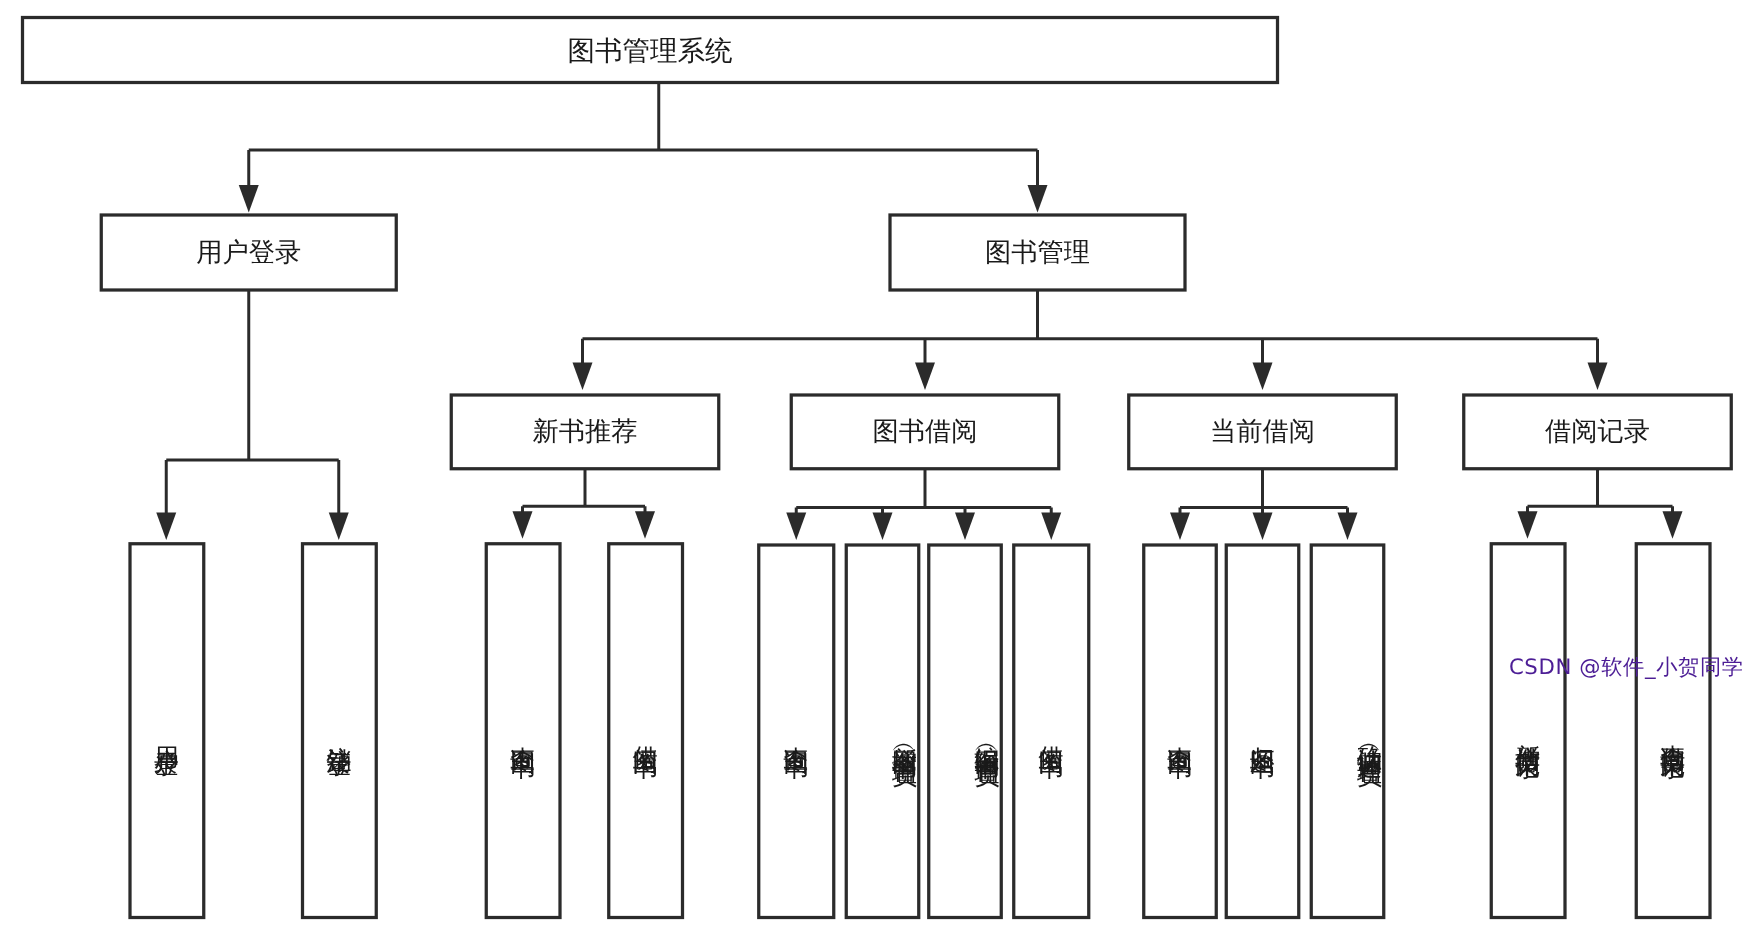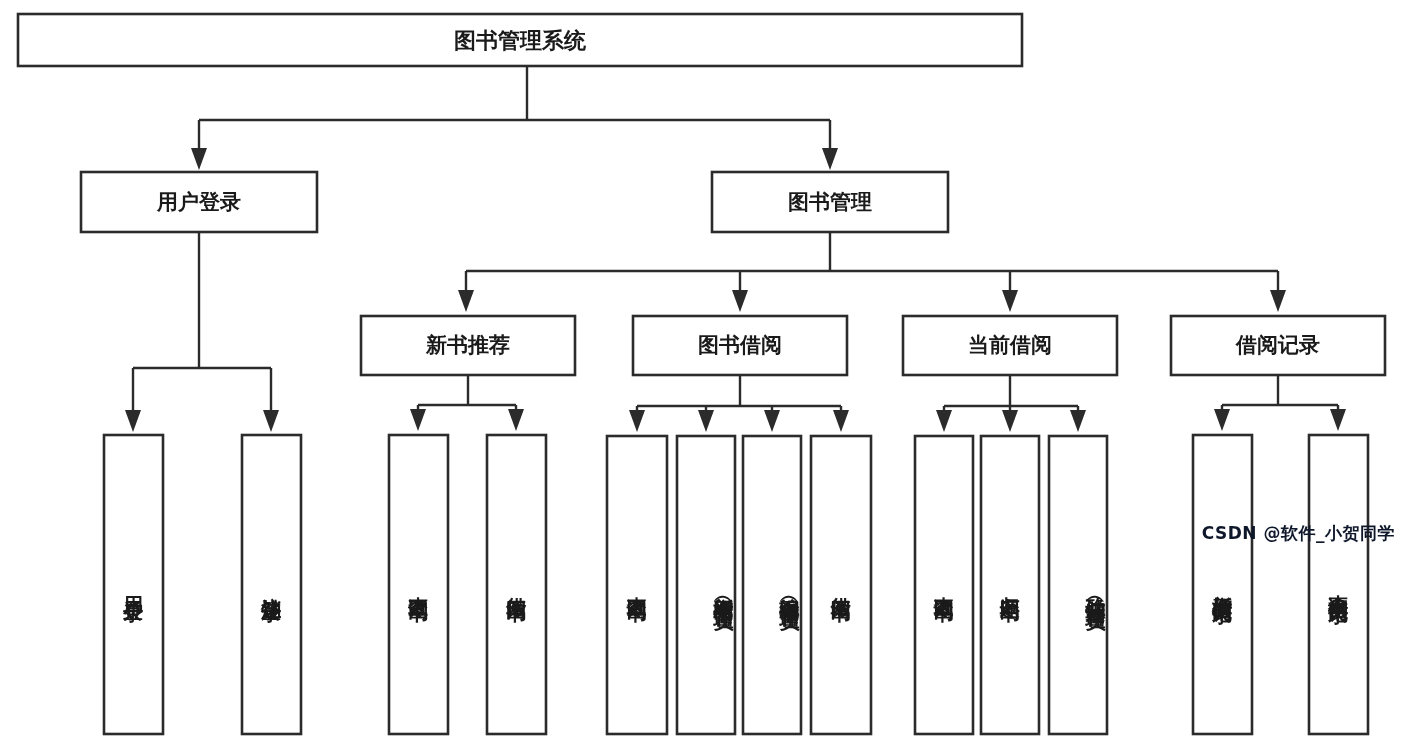--- a/index.html
+++ b/index.html
@@ -12,21 +12,20 @@
     width: 1405px;
     height: 747px;
     font-family: "DejaVu Sans", "Liberation Sans", sans-serif;
     overflow: hidden;
   }
   #diagram-root {
     position: relative;
     width: 1405px;
     height: 549px;
     background: #ffffff;
-    font-weight: bold;
   }
   svg#diagram-canvas {
     position: absolute;
     left: 0;
     top: 0;
     width: 1405px;
     height: 747px;
     display: block;
   }
   .node-box {
@@ -74,21 +73,21 @@
     justify-content: center;
     pointer-events: none;
     user-select: none;
   }
   #watermark {
     position: absolute;
     right: 10px;
     bottom: 4px;
     font-family: "DejaVu Sans", "Liberation Sans", sans-serif;
     font-size: 17px;
-    color: #0f172a;
+    color: #4c1d95;
     letter-spacing: 0.5px;
     white-space: nowrap;
   }
 </style>
 </head>
 <body>
 
 <div id="diagram-root">
 
   <svg id="diagram-canvas" viewBox="0 0 1405 747">

